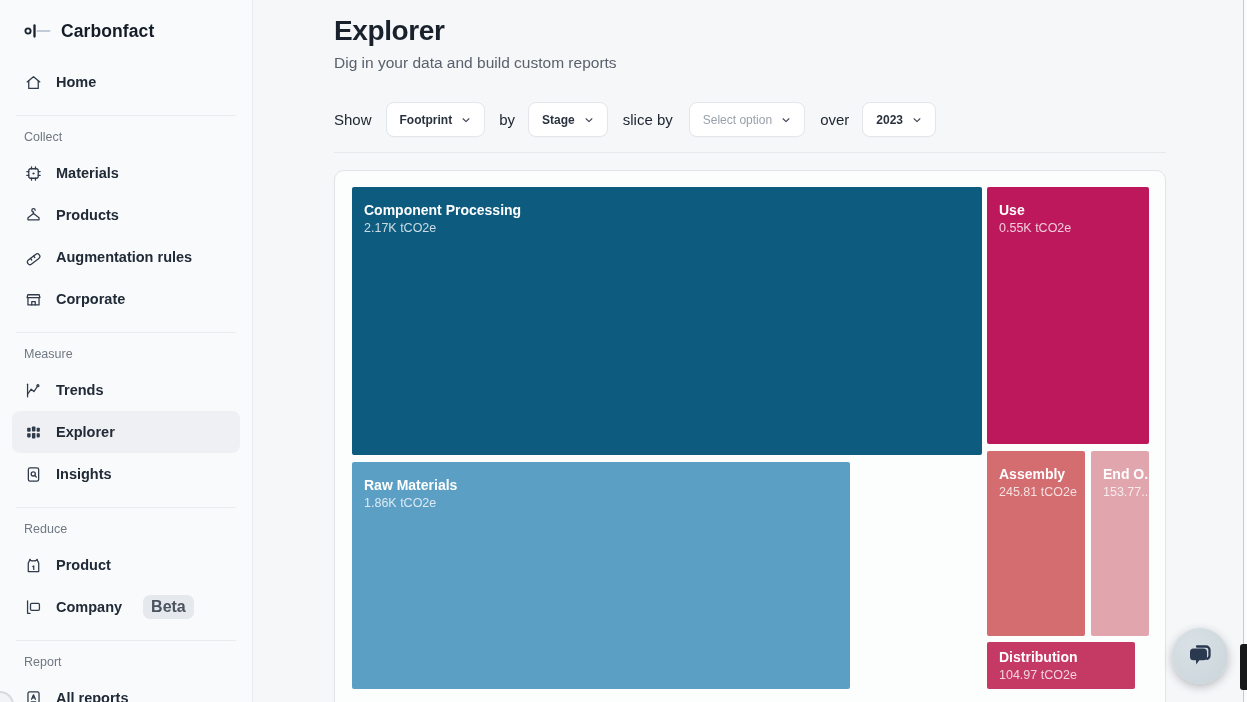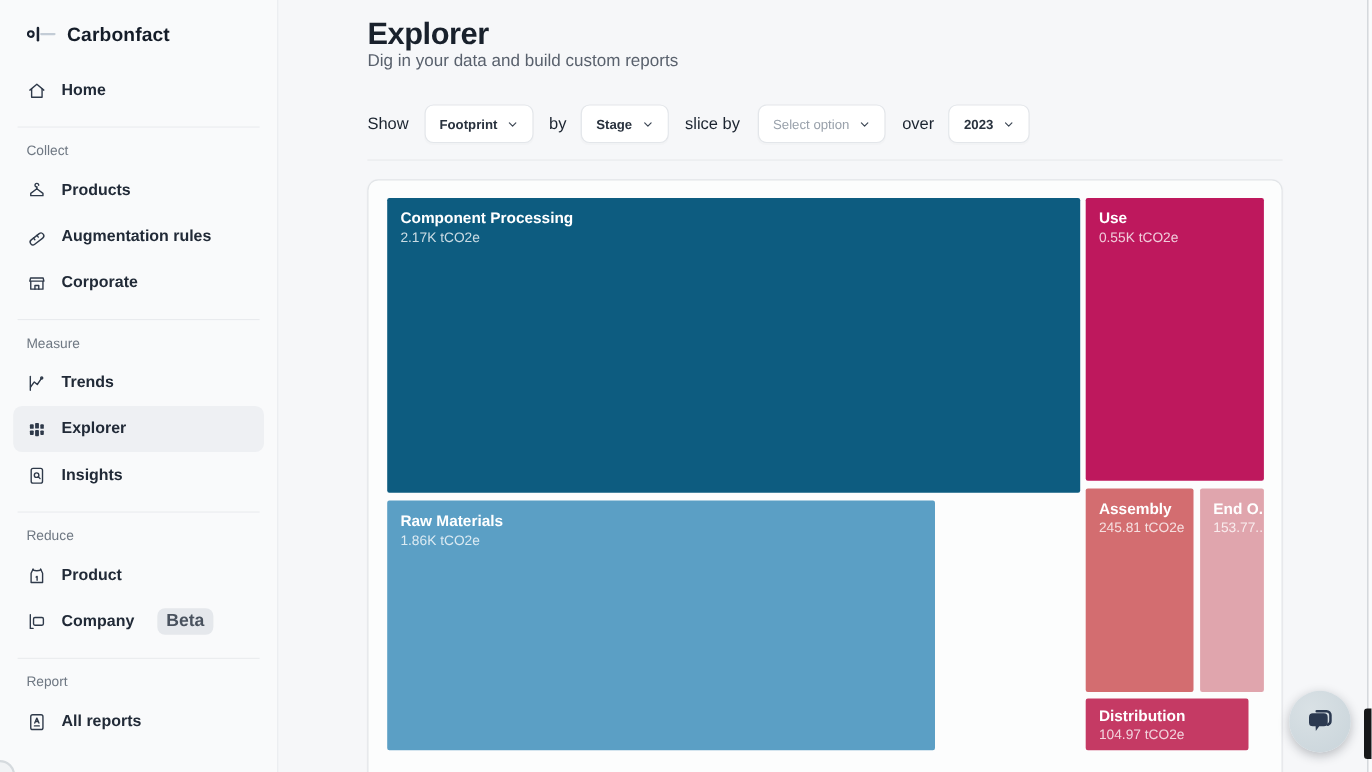--- a/index.html
+++ b/index.html
@@ -30,40 +30,40 @@
     font-size:16px; font-weight:600; padding:3px 8px; border-radius:7px;
   }
   .side-divider { height:1px; background:#e9ebee; margin:12px 16px 0 16px; }
   .section-label {
     font-size:12.5px; font-weight:500; color:#6f7883;
     padding-left:24px; margin-top:12px; height:18px; line-height:18px; margin-bottom:6px;
   }
   
   .main { position:absolute; left:253px; top:0; width:994px; height:702px; padding:16px 0 0 81px; }
   .page-title { font-size:28px; font-weight:700; color:#19212c; letter-spacing:-.4px; line-height:30px; }
-  .page-subtitle { font-size:15.5px; color:#59616d; line-height:19px; }
+  .page-subtitle { margin-top:7px; font-size:15.5px; color:#59616d; line-height:19px; }
   .filter-row { margin-top:30px; display:flex; align-items:center; height:35px; }
   .filter-word { font-size:15px; color:#1b2430; }
   .dd {
     display:inline-flex; align-items:center; gap:9px; height:35px; padding:0 13px;
     background:#ffffff; border:1px solid #e3e6ea; border-radius:8px; cursor:pointer;
     box-shadow:0 1px 1px rgba(20,30,40,.02);
   }
   .dd-text { font-size:12px; font-weight:600; color:#29323e; }
   .dd-text.placeholder { font-weight:400; color:#99a1ab; }
   .dd svg { flex:none; }
   .gap-a { width:14px; } .gap-b { width:13px; } .gap-c { width:15px; } .gap-d { width:16px; }
   .hdivider { height:1px; background:#e7e9ec; width:832px; margin-top:15px; }
   
   .card {
     margin-top:17px; width:832px; height:560px; position:relative;
     background:#fcfdfd; border:1px solid #e2e5e8; border-radius:10px;
     box-shadow:0 1px 2px rgba(20,30,40,.04);
   }
-  .cell { position:absolute; border-radius:2px; padding:9px 12px; overflow:hidden; cursor:pointer; }
+  .cell { position:absolute; border-radius:2px; padding:14px 12px; overflow:hidden; cursor:pointer; }
   .cell-title { font-size:14px; font-weight:600; color:#ffffff; line-height:18px; white-space:nowrap; }
   .cell-value { font-size:12.5px; color:rgba(255,255,255,.78); line-height:17px; margin-top:1px; white-space:nowrap; }
   
   .chat-launcher {
     position:absolute; left:1172px; top:628px; width:56px; height:56px; border-radius:50%;
     background:radial-gradient(circle at 35% 30%, #d9e1e5, #c9d4da);
     box-shadow:0 3px 10px rgba(20,30,40,.28); display:flex; align-items:center; justify-content:center;
     cursor:pointer; z-index:5;
   }
   .edge-gutter { position:absolute; right:0; top:0; width:4px; height:702px; background:#fafbfc; border-left:1px solid #c7cbd0; z-index:3; }
@@ -99,20 +99,30 @@
     </span>
     <span class="nav-label">Home</span>
   </div>
 
   <div id="sidebar-sections">
       <div class="side-divider"></div>
       <div class="section-label">Collect</div>
       <div class="nav-item">
         <span class="nav-icon">
           <svg viewBox="0 0 24 24">
+            <rect x="6" y="6" width="12" height="12" rx="2.5"></rect>
+            <circle cx="12" cy="12" r="1.4" fill="#2f3a4a" stroke="none"></circle>
+            <path d="M9.5 3.6v2.4M14.5 3.6v2.4M9.5 18v2.4M14.5 18v2.4M3.6 9.5H6M3.6 14.5H6M18 9.5h2.4M18 14.5h2.4"></path>
+          </svg>
+        </span>
+        <span class="nav-label">Materials</span>
+      </div>
+      <div class="nav-item">
+        <span class="nav-icon">
+          <svg viewBox="0 0 24 24">
             <path d="M12 7.6a2.1 2.1 0 1 1 2.1-2.1"></path>
             <path d="M12 7.6v2"></path>
             <path d="M12 9.6l7 5.3v2.6H5v-2.6z"></path>
           </svg>
         </span>
         <span class="nav-label">Products</span>
       </div>
       <div class="nav-item">
         <span class="nav-icon">
           <svg viewBox="0 0 24 24">

